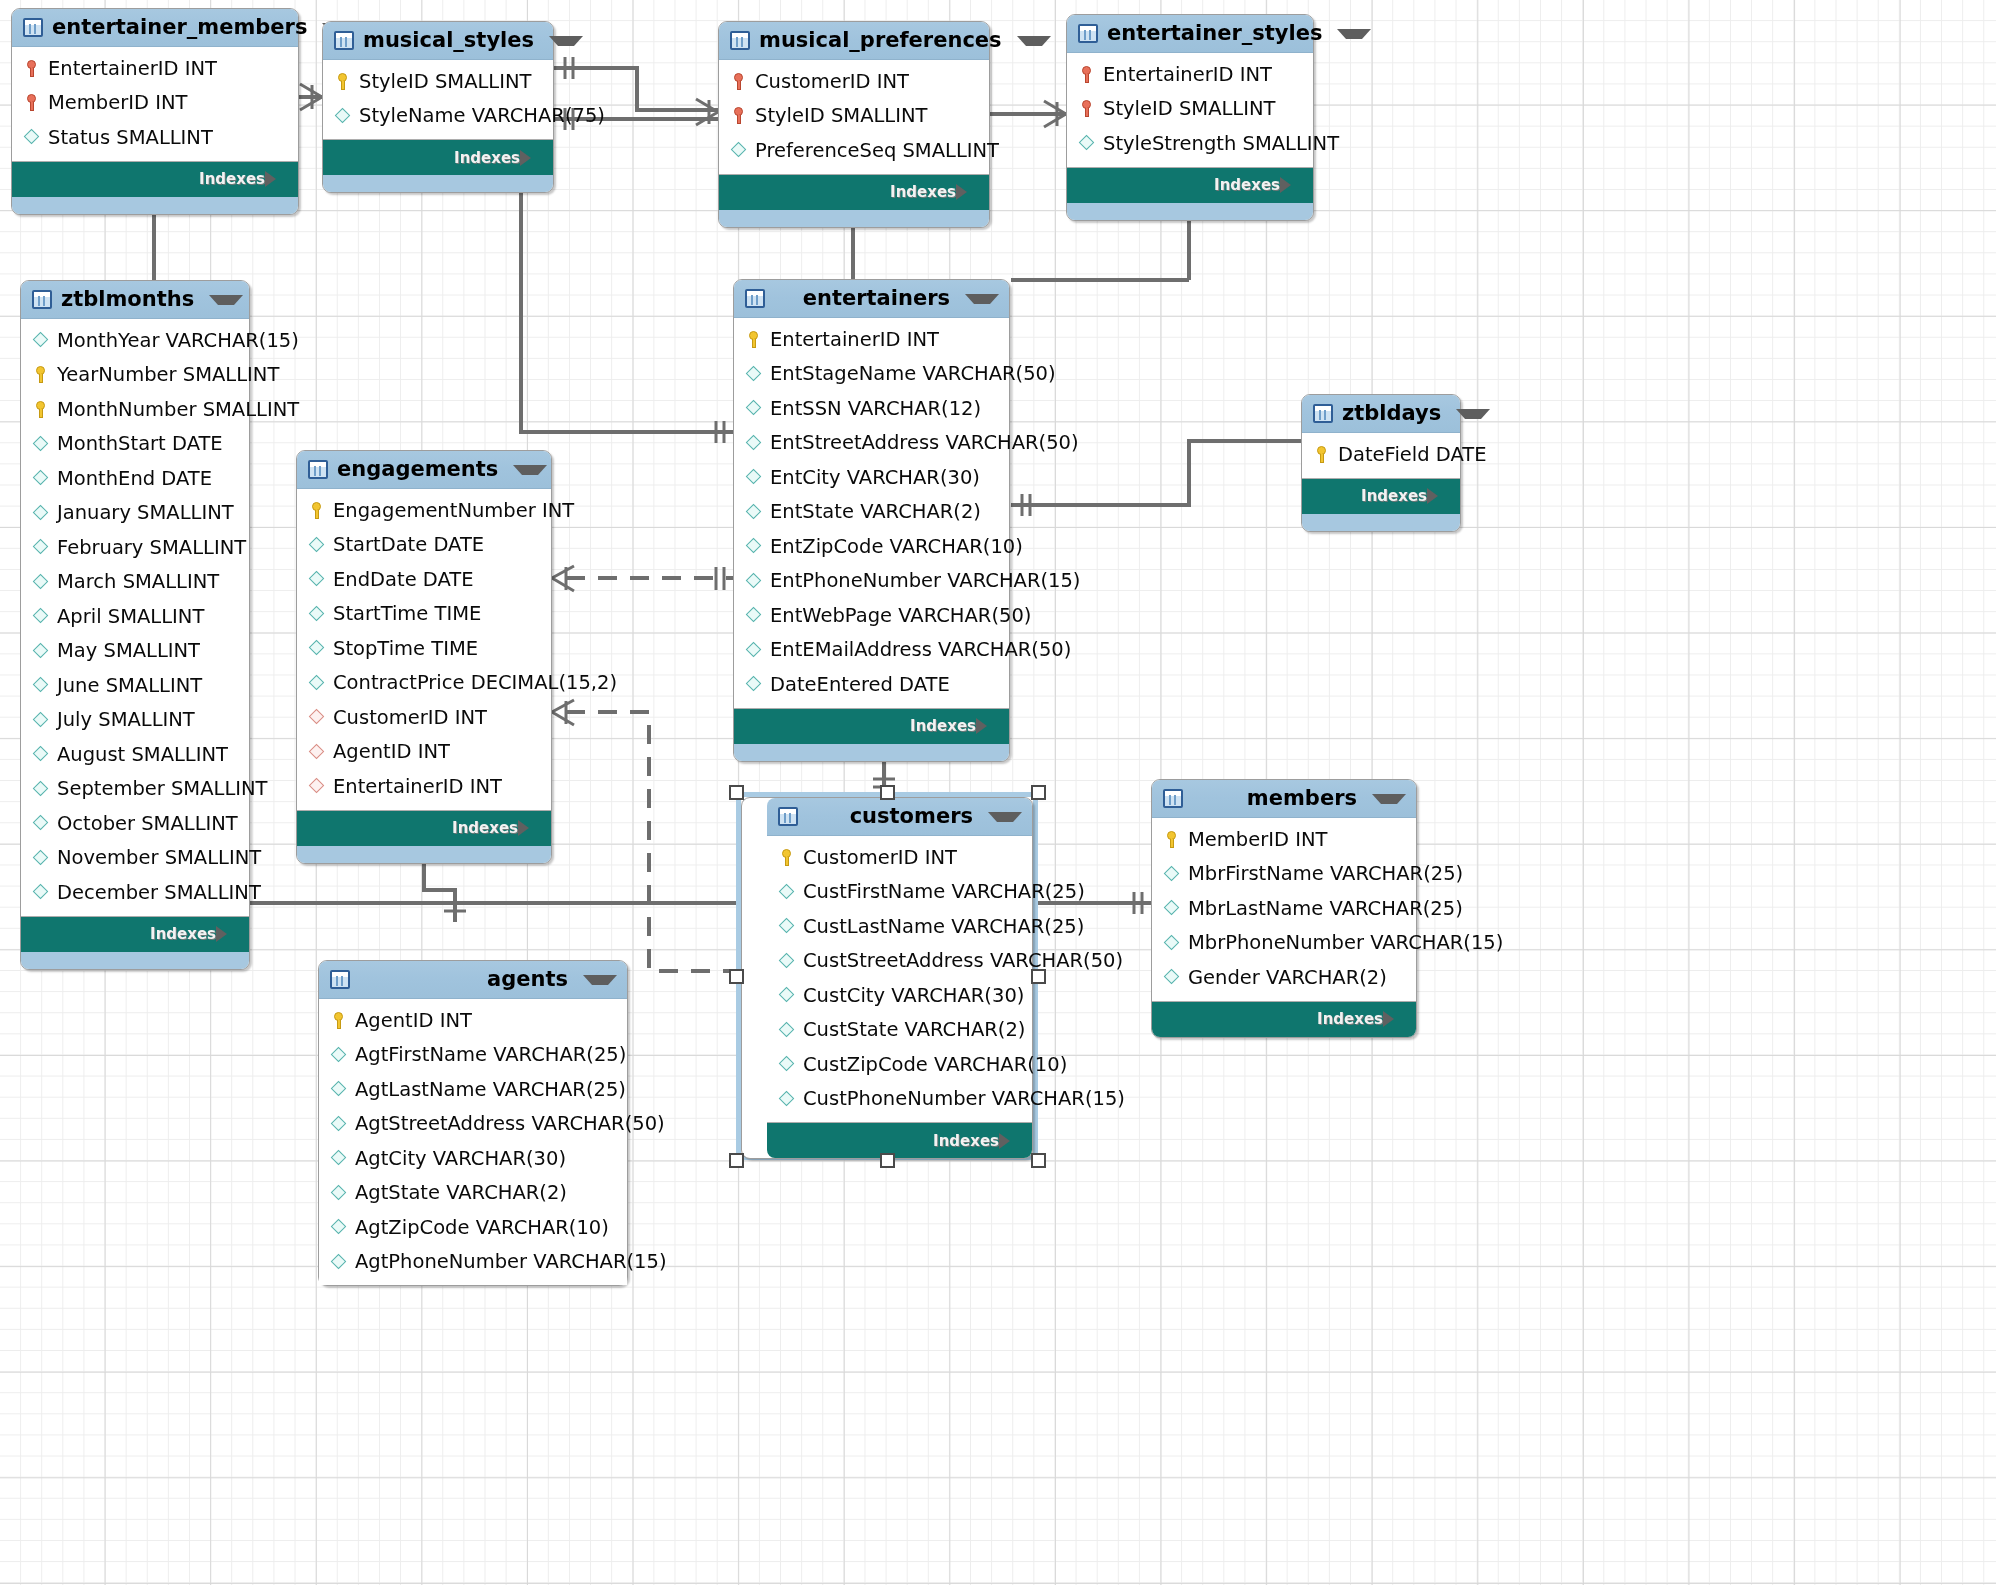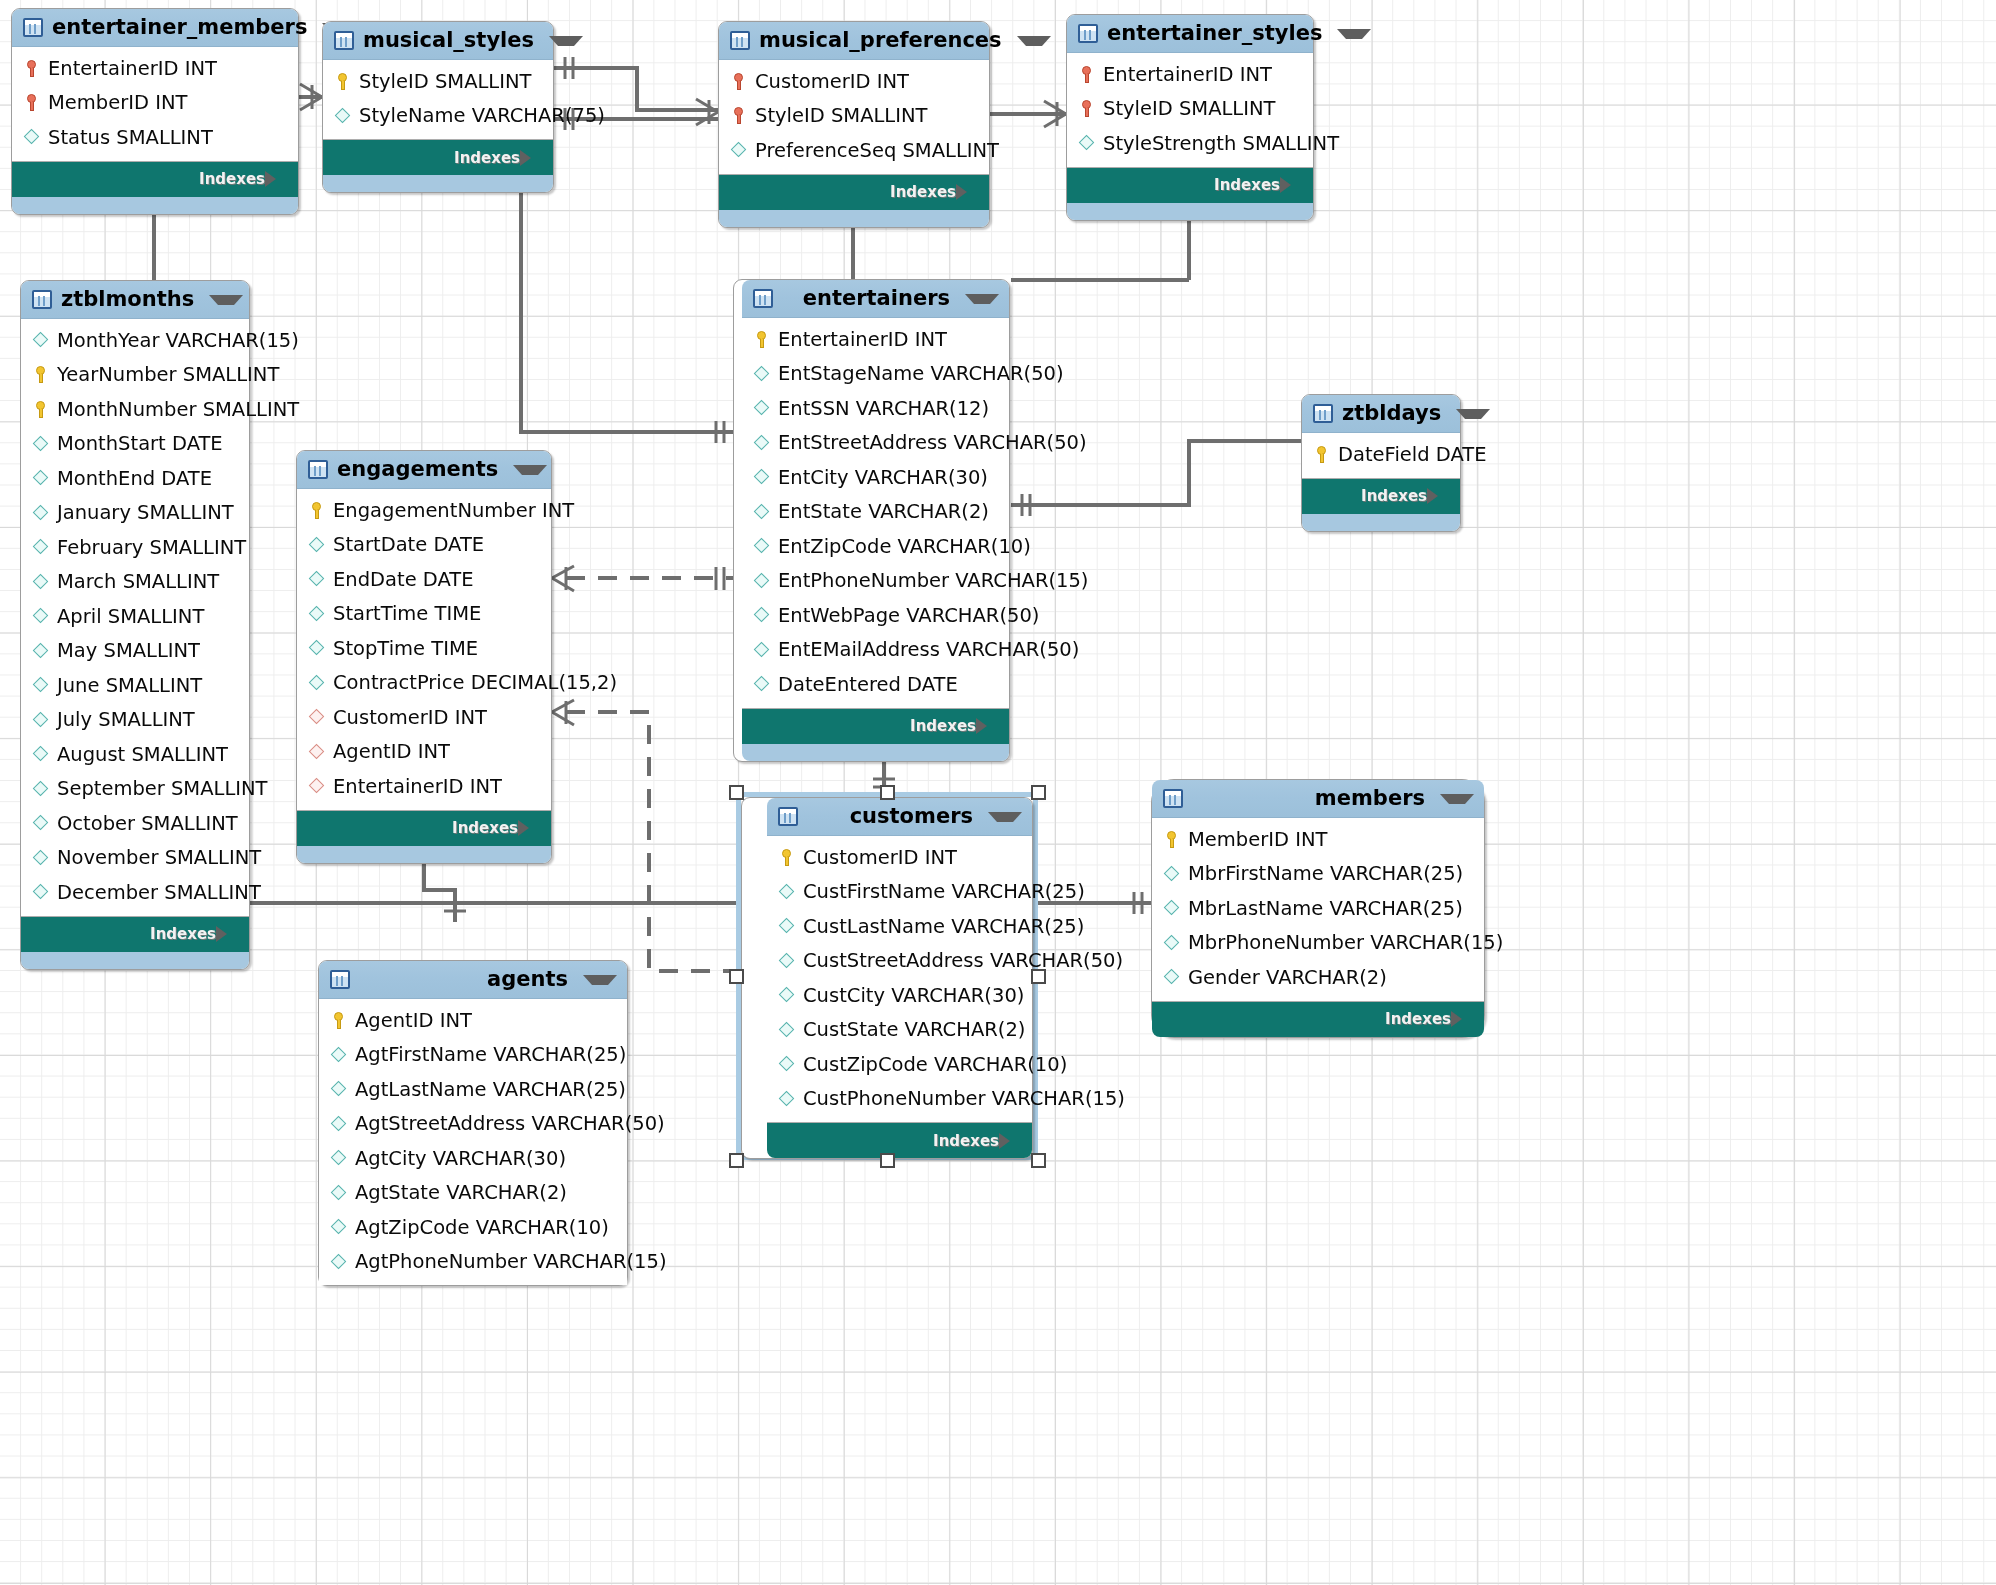--- a/index.html
+++ b/index.html
@@ -430,21 +430,21 @@
             <span class="ico dia-fk"></span>
             <span>EntertainerID INT</span>
           </div>
         </div>
         <div class="idx">
           <span class="lbl">Indexes</span>
           <span class="arrow-r"></span>
         </div>
         <div class="foot"></div>
       </div>
-      <div class="tbl" style="left: 733px; top: 279px; width: 277px; padding-left: 8px;">
+      <div class="tbl" style="left: 733px; top: 279px; width: 277px;">
         <div class="hdr">
           <span class="ico-table"></span>
           <span class="title">entertainers</span>
           <span class="caret"></span>
         </div>
         <div class="cols">
           <div class="col">
             <span class="ico key-pk"></span>
             <span>EntertainerID INT</span>
           </div>
@@ -560,21 +560,21 @@
       </div>
       <div class="sel-ring" style="left: 736px; top: 792px; width: 302px; height: 368px;"></div>
       <div class="handle" style="left: 729px; top: 785px;"></div>
       <div class="handle" style="left: 880px; top: 785px;"></div>
       <div class="handle" style="left: 1031px; top: 785px;"></div>
       <div class="handle" style="left: 729px; top: 969px;"></div>
       <div class="handle" style="left: 1031px; top: 969px;"></div>
       <div class="handle" style="left: 729px; top: 1153px;"></div>
       <div class="handle" style="left: 880px; top: 1153px;"></div>
       <div class="handle" style="left: 1031px; top: 1153px;"></div>
-      <div class="tbl nofoot" style="left: 1151px; top: 779px; width: 334px; border-radius: 23px;">
+      <div class="tbl nofoot" style="left: 1151px; top: 779px; width: 266px;">
         <div class="hdr">
           <span class="ico-table"></span>
           <span class="title">members</span>
           <span class="caret"></span>
         </div>
         <div class="cols">
           <div class="col">
             <span class="ico key-pk"></span>
             <span>MemberID INT</span>
           </div>

